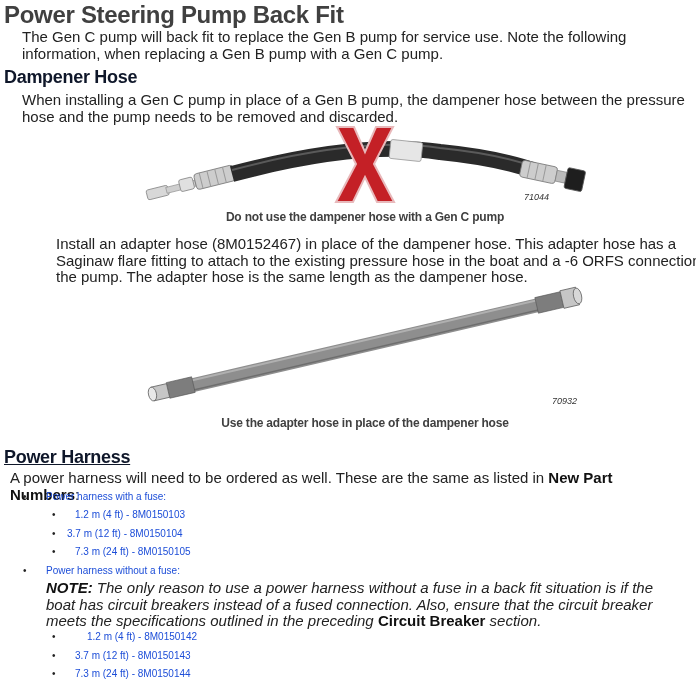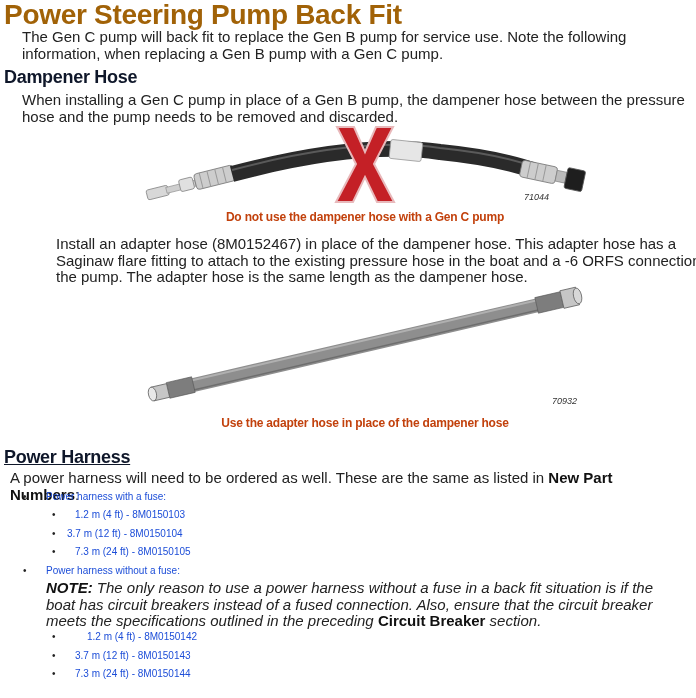--- a/index.html
+++ b/index.html
@@ -1,22 +1,22 @@
 <!DOCTYPE html>
 <html><head>
 <meta charset="utf-8">
 <style>
   * { margin: 0; padding: 0; box-sizing: border-box; }
   html, body { width: 696px; height: 698px; background: #ffffff; overflow: hidden; }
   body { font-family: "Liberation Sans", sans-serif; color: #1a1a1a; position: relative; }
   .abs { position: absolute; }
-  h1 { font-size: 28px; font-weight: bold; letter-spacing: -0.3px; line-height: 24px; color: #a16207; }
+  h1 { font-size: 24px; font-weight: bold; letter-spacing: -0.3px; line-height: 24px; color: #404040; }
   h2 { font-size: 18px; font-weight: bold; letter-spacing: -0.3px; line-height: 22px; color: #0f172a; }
   .p { font-size: 15px; line-height: 16.5px; color: #222; }
-  .caption { font-size: 12px; font-weight: bold; color: #c2410c; text-align: center; letter-spacing: -0.2px; }
+  .caption { font-size: 12px; font-weight: bold; color: #404040; text-align: center; letter-spacing: -0.2px; }
   .fignum { font-size: 9px; color: #333; font-style: italic; }
   .bullet { position: absolute; font-size: 10px; line-height: 16px; color: #1d4ed8; }
   .dot { position: absolute; font-size: 10px; line-height: 16px; color: #222; }
   b { font-weight: bold; color: #111; }
   .note { font-style: italic; }
   svg { display: block; }
 </style>
 </head>
 <body>
 

